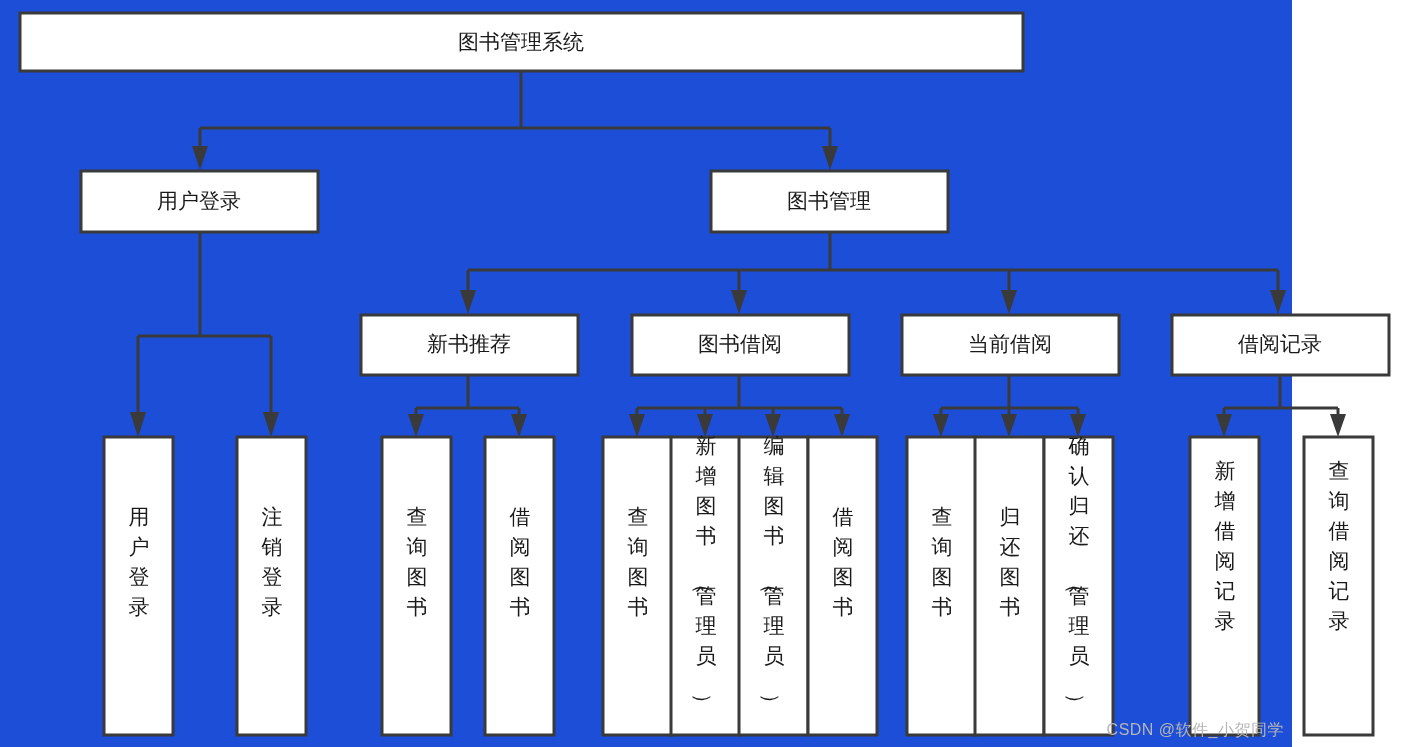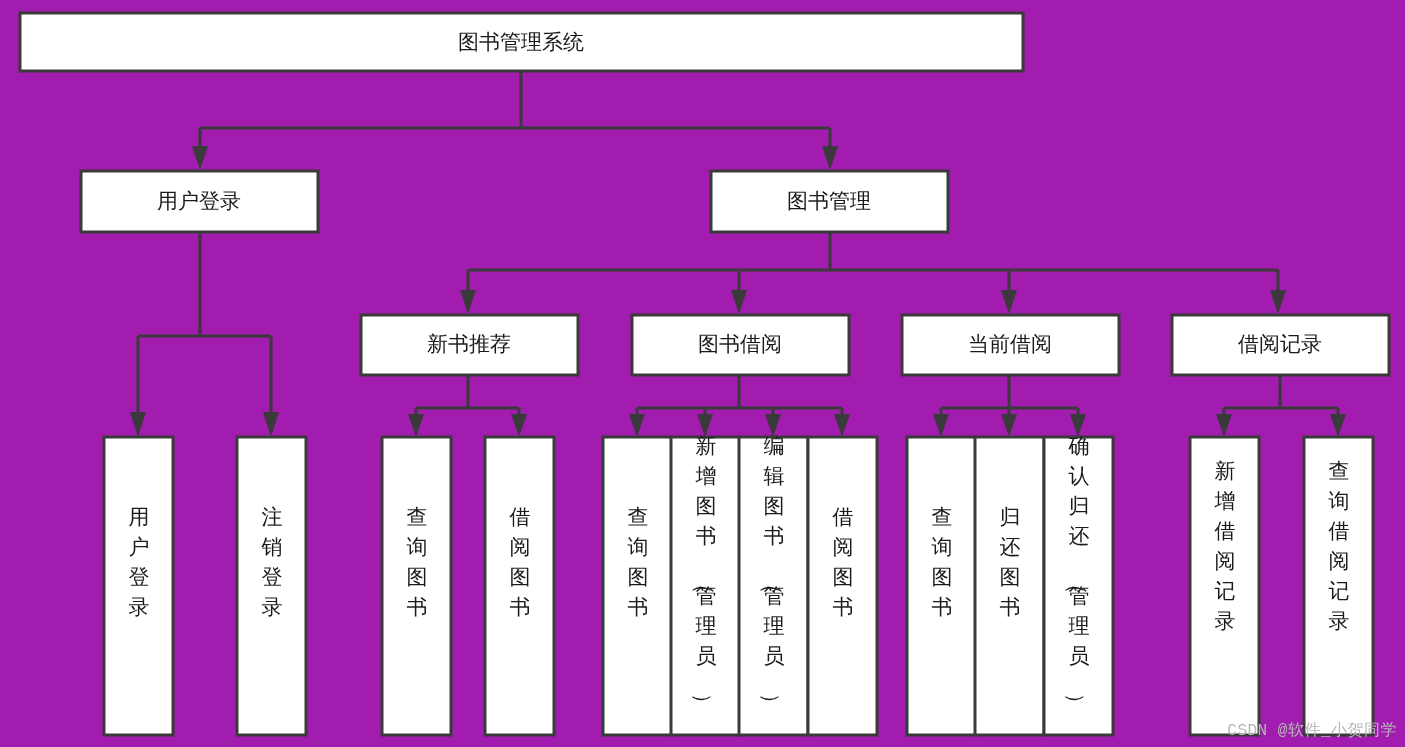--- a/index.html
+++ b/index.html
@@ -8,23 +8,23 @@
     background: #ffffff;
   }
   body {
     width: 1405px;
     height: 747px;
     font-family: "DejaVu Sans", "Liberation Sans", sans-serif;
     overflow: hidden;
   }
   #diagram-root {
     position: relative;
-    width: 1405px;
+    width: 1292px;
     height: 747px;
-    background: #a21caf;
+    background: #1d4ed8;
   }
   svg.flow {
     position: absolute;
     left: 0;
     top: 0;
     width: 1405px;
     height: 747px;
   }
   .node-box {
     fill: #ffffff;
@@ -50,21 +50,21 @@
   .leaf-label {
     font-family: "DejaVu Sans", "Liberation Sans", sans-serif;
     fill: #1a1a1a;
     font-size: 21px;
     text-anchor: middle;
   }
   .watermark {
     position: absolute;
     right: 8px;
     bottom: 6px;
-    font-family: Liberation Mono, monospace;
+    font-family: Liberation Sans, sans-serif;
     font-size: 16px;
     color: #b6b6b6;
     letter-spacing: 0.5px;
     white-space: nowrap;
     pointer-events: none;
   }
 </style>
 </head>
 <body>
 

